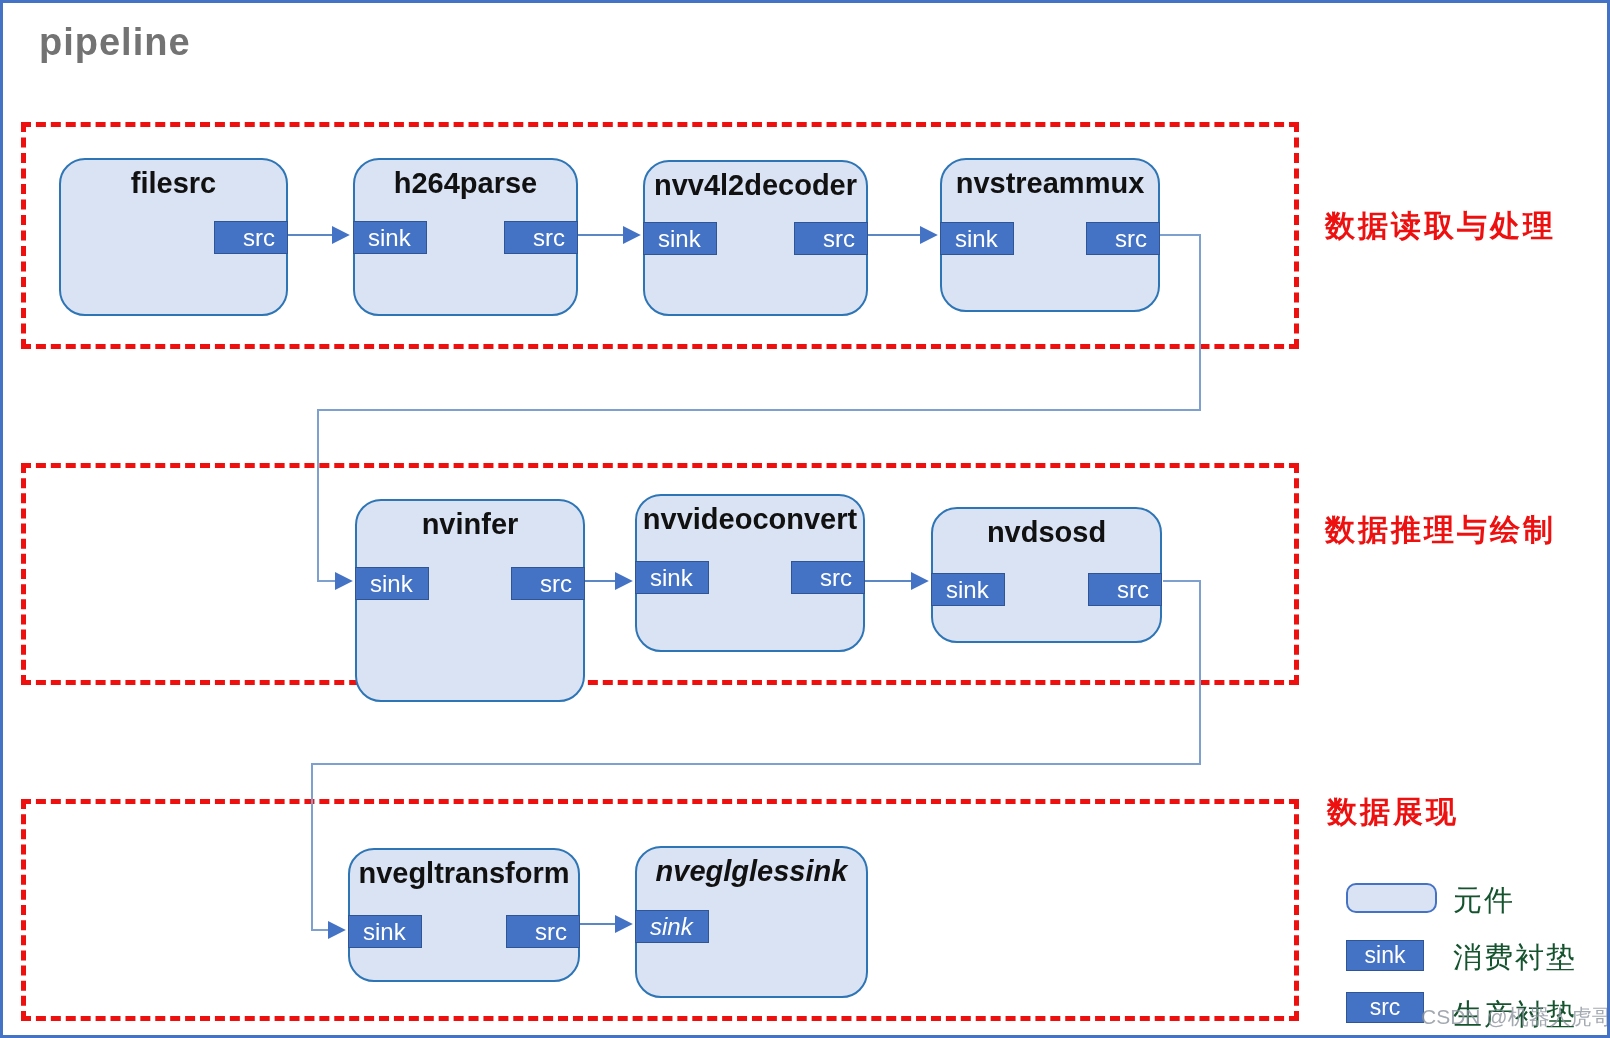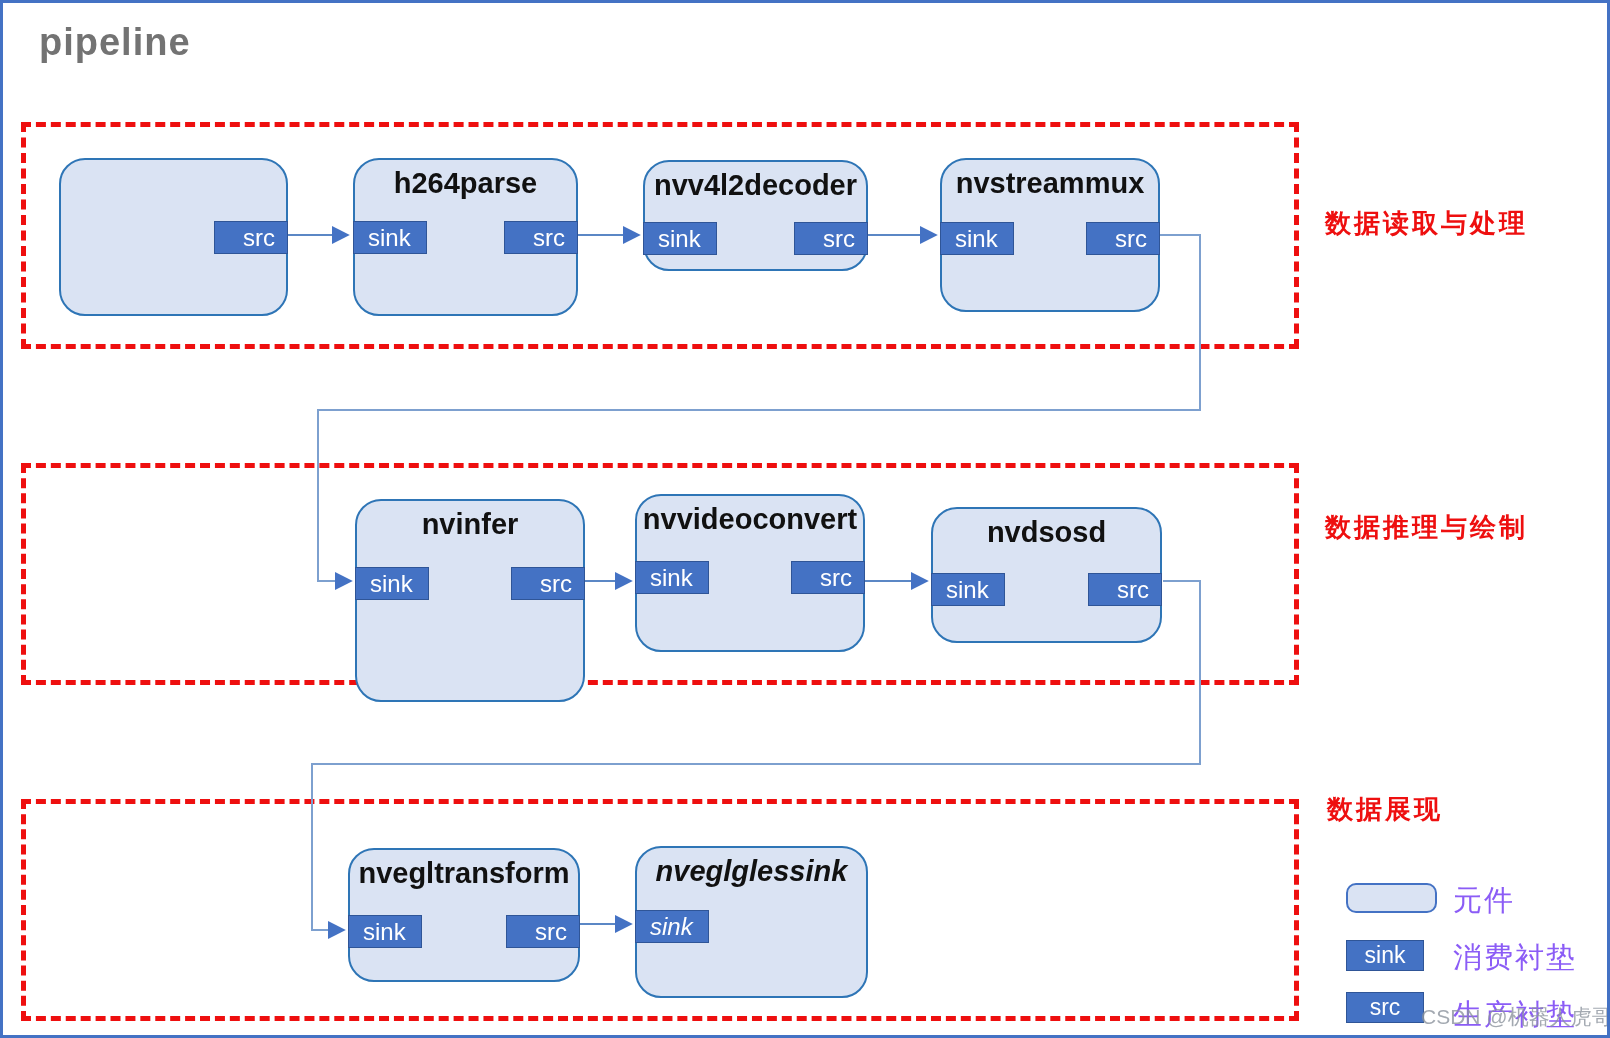--- a/index.html
+++ b/index.html
@@ -29,34 +29,34 @@
   }
   .pad {
     position:absolute; width:74px; height:33px; background:#4472c4;
     border:1px solid #2f5597; box-sizing:border-box; color:#fff;
     font-size:24px; display:flex; align-items:center; z-index:4;
   }
   .pad.p-left  { left:-2px;  justify-content:flex-start; padding-left:14px; }
   .pad.p-right { right:-2px; justify-content:flex-end;  padding-right:12px; }
 
   .rlabel {
-    position:absolute; color:#ee0f0f; font-size:26px; font-weight:bold;
+    position:absolute; color:#ee0f0f; font-size:30px; font-weight:bold;
     letter-spacing:3px; white-space:nowrap;
   }
   .legend-swatch-elem {
     position:absolute; left:1343px; top:880px; width:91px; height:30px;
     background:#dae3f3; border:2px solid #4472c4; border-radius:10px; box-sizing:border-box;
   }
   .legend-pad {
     position:absolute; left:1343px; width:78px; height:31px; background:#4472c4;
     border:1px solid #2f5597; box-sizing:border-box; color:#fff; font-size:23px;
     display:flex; align-items:center; justify-content:center;
   }
   .legend-label {
-    position:absolute; left:1450px; font-size:29px; color:#8b5cf6;
+    position:absolute; left:1450px; font-size:29px; color:#14532d;
     letter-spacing:2px; white-space:nowrap;
   }
   .watermark {
     position:absolute; left:1418px; top:1000px; font-size:21px;
     color:rgba(140,147,158,0.8); white-space:nowrap; z-index:5;
   }
 </style>
 </head>
 <body>
 
@@ -78,30 +78,31 @@
     <polyline points="575,232 636,232" fill="none" stroke="#5b87c5" stroke-width="2" marker-end="url(#arr)"></polyline>
     <polyline points="865,232 933,232" fill="none" stroke="#5b87c5" stroke-width="2" marker-end="url(#arr)"></polyline>
     <polyline points="1157,232 1197,232 1197,407 315,407 315,578 348,578" fill="none" stroke="#7da0cf" stroke-width="2" marker-end="url(#arr)"></polyline>
     <polyline points="582,578 628,578" fill="none" stroke="#5b87c5" stroke-width="2" marker-end="url(#arr)"></polyline>
     <polyline points="862,578 924,578" fill="none" stroke="#5b87c5" stroke-width="2" marker-end="url(#arr)"></polyline>
     <polyline points="1160,578 1197,578 1197,761 309,761 309,927 341,927" fill="none" stroke="#7da0cf" stroke-width="2" marker-end="url(#arr)"></polyline>
     <polyline points="575,921 628,921" fill="none" stroke="#5b87c5" stroke-width="2" marker-end="url(#arr)"></polyline>
   </svg>
 
   <div class="node" style="left:56px;top:155px;width:229px;height:158px;">
+    <div class="node-title">filesrc</div>
     <div class="pad p-right" style="top:61px;">src</div>
   </div>
 
   <div class="node" style="left:350px;top:155px;width:225px;height:158px;">
     <div class="node-title">h264parse</div>
     <div class="pad p-left" style="top:61px;">sink</div>
     <div class="pad p-right" style="top:61px;">src</div>
   </div>
 
-  <div class="node" style="left:640px;top:157px;width:225px;height:111px;">
+  <div class="node" style="left:640px;top:157px;width:225px;height:156px;">
     <div class="node-title">nvv4l2decoder</div>
     <div class="pad p-left" style="top:60px;">sink</div>
     <div class="pad p-right" style="top:60px;">src</div>
   </div>
 
   <div class="node" style="left:937px;top:155px;width:220px;height:154px;">
     <div class="node-title">nvstreammux</div>
     <div class="pad p-left" style="top:62px;">sink</div>
     <div class="pad p-right" style="top:62px;">src</div>
   </div>

